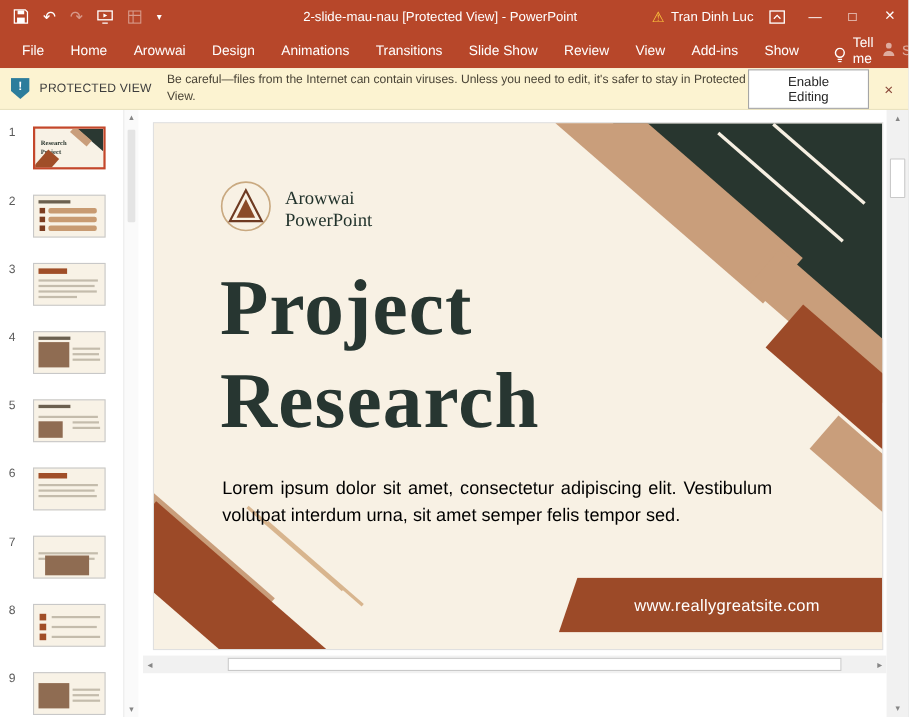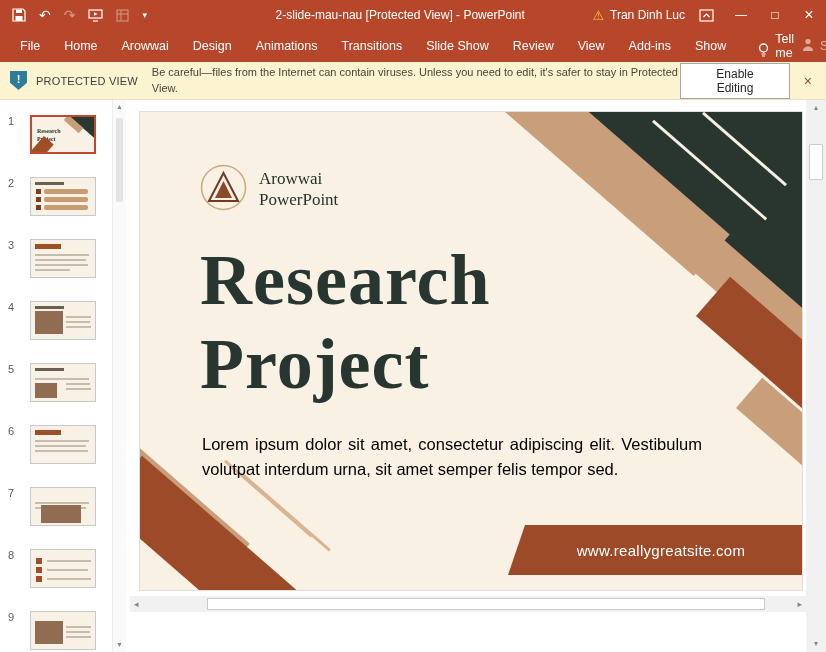--- a/index.html
+++ b/index.html
@@ -329,22 +329,22 @@
               <path d="M23.5 17 L32 34 H15 Z" fill="#8A4A28"></path>
             </svg>
           </span>
           <div class="brand">
             <div>Arowwai</div>
             <div>PowerPoint</div>
           </div>
         </div>
 
         <div class="stitle">
+          <div>Project</div>
           <div>Research</div>
-          <div>Project</div>
         </div>
 
         <p class="sbody">Lorem ipsum dolor sit amet, consectetur adipiscing elit. Vestibulum volutpat interdum urna, sit amet semper felis tempor sed.</p>
 
         <div class="banner">
           <span>www.reallygreatsite.com</span>
         </div>
       </div>
 
       <div class="hscroll">

